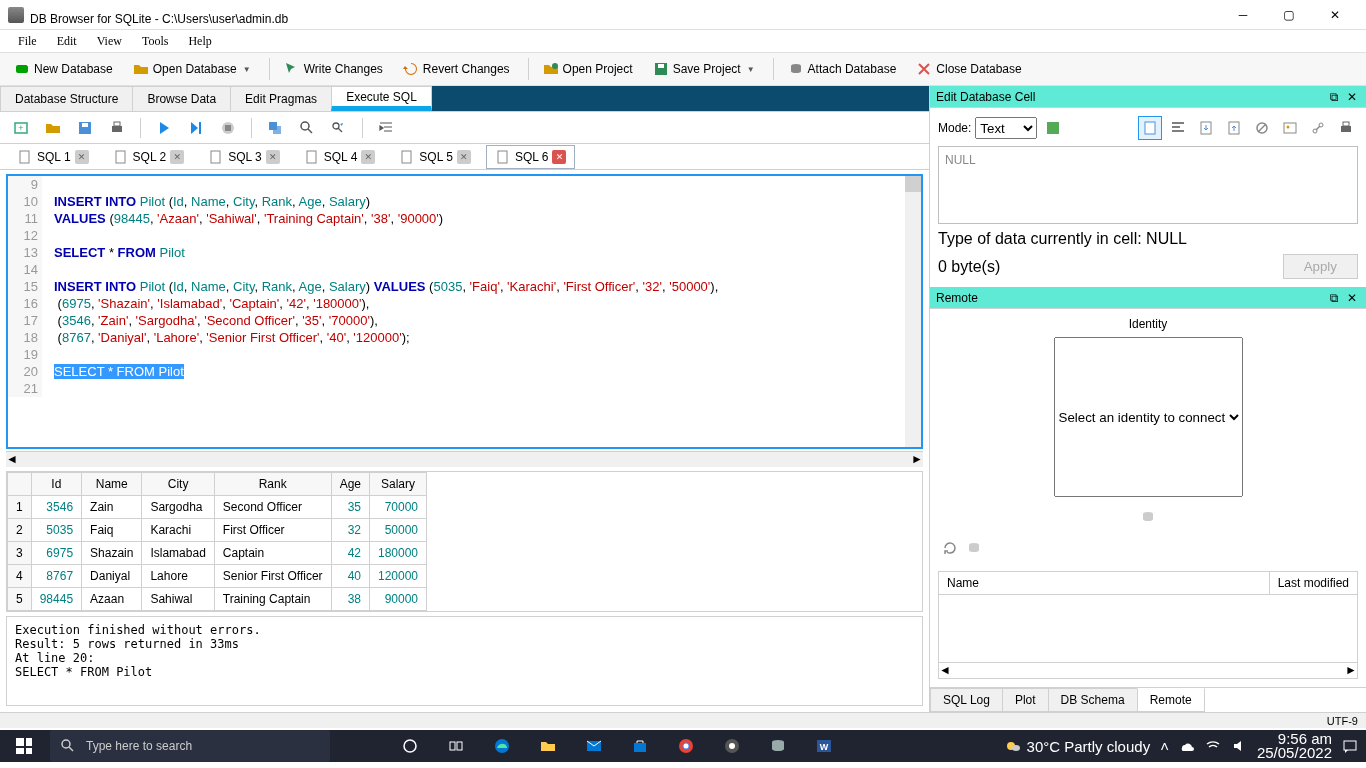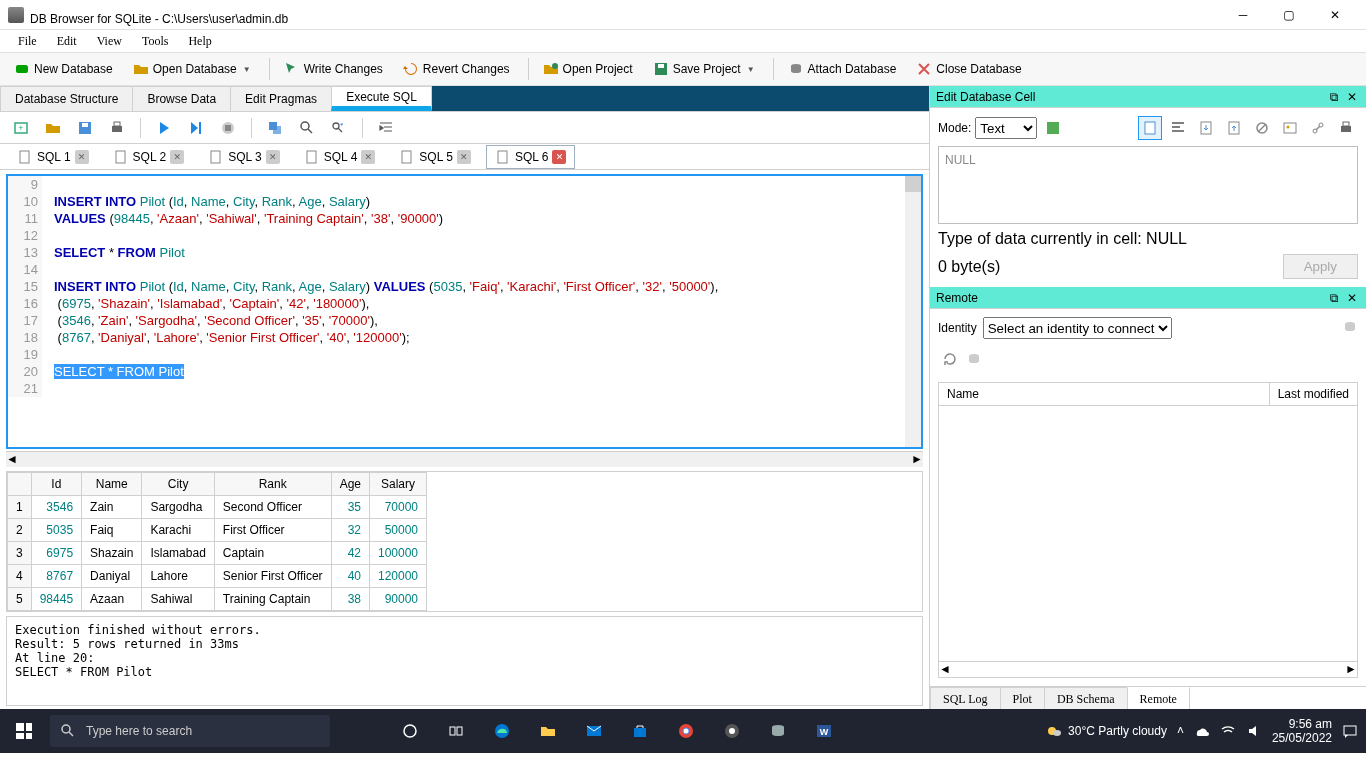--- a/index.html
+++ b/index.html
@@ -54,40 +54,40 @@
 .moderow { display: flex; align-items: center; gap: 4px; }
 .moderow select { width: 62px; height: 22px; }
 .moderow .spacer { flex: 1; }
 .moderow .ibtn { width: 24px; height: 24px; display:flex; align-items:center; justify-content:center; border:1px solid transparent; cursor:pointer; }
 .moderow .ibtn.active { border:1px solid #2196f3; background:#e3f2fd; }
 .cellbox { border: 1px solid #bfbfbf; height: 78px; padding: 6px; color: #888; }
 .meta { font-size: 16px; }
 .applybtn { padding: 4px 20px; background: #f0f0f0; border: 1px solid #ccc; color: #aaa; align-self: flex-end; }
 .remote-body { padding: 8px; display:flex; flex-direction:column; gap:6px; flex:1; }
 .remote-body select { height: 22px; }
-.rid { display:flex; align-items:center; gap:6px; }
+.rid { display:flex; align-items:center; gap:6px;flex-direction:column; }
 .rtabs { display:flex; border-bottom:1px solid #d0d0d0; }
 .rtabs .rt { padding:4px 12px; border:1px solid #d0d0d0; border-bottom:none; background:#f0f0f0; margin-right:-1px; cursor:pointer; }
 .rtabs .rt.active { background:#fff; }
 .ricons { display:flex; gap:8px; padding:6px 4px; }
 .rlist { flex:1; border:1px solid #d0d0d0; display:flex; flex-direction:column; }
 .rhead { display:flex; border-bottom:1px solid #d0d0d0; }
 .rhead span { padding:4px 8px; }
 .rhead span:first-child { flex:1; border-right:1px solid #d0d0d0; }
 .rfoot { height:16px; border-top:1px solid #d0d0d0; display:flex; justify-content:space-between; }
 .bot-tabs { display:flex; border-top:1px solid #d0d0d0; }
-.bot-tabs .bt { padding:4px 12px; border:1px solid #d0d0d0; background:#f0f0f0; margin-right:-1px; cursor:pointer;font-family:Liberation Serif, serif; }
+.bot-tabs .bt { padding:4px 12px; border:1px solid #d0d0d0; background:#f0f0f0; margin-right:-1px; cursor:pointer; }
 .bot-tabs .bt.active { background:#fff; border-top:1px solid #fff; }
 .statusbar { height:16px; background:#f0f0f0; border-top:1px solid #d0d0d0; display:flex; justify-content:flex-end; padding:0 8px; font-size:11px; align-items:center; }
-.taskbar { height:44px; background:#1f2430; position:fixed; bottom:15px; left:0; right:0; display:flex; align-items:center; color:#fff; }
+.taskbar { height:32px; background:#1f2430; position:fixed; bottom:6px; left:0; right:0; display:flex; align-items:center; color:#fff; }
 .taskbar .start { width:48px; height:40px; display:flex; align-items:center; justify-content:center; }
 .taskbar .search { flex:0 0 280px; height:32px; background:#2b3040; display:flex; align-items:center; padding:0 10px; color:#ccc; gap:10px; margin-left:2px; border-radius:2px; }
 .taskbar .apps { display:flex; margin-left:60px; gap:6px; }
 .taskbar .apps .a { width:40px; height:40px; display:flex; align-items:center; justify-content:center; }
-.taskbar .tray { margin-left:auto; display:flex; align-items:center; gap:10px; padding-right:8px; font-size:12px; }
+.taskbar .tray { margin-left:auto; display:flex; align-items:center; gap:10px; padding-right:8px; font-size:15px; }
 .weather { display:flex; align-items:center; gap:6px; }
 .clk { text-align:right; line-height:14px; }
 svg { width:16px; height:16px; }
 </style>
 </head>
 <body>
 
 <div class="titlebar">
   <div class="icon"></div>
   <div class="title">DB Browser for SQLite - C:\Users\user\admin.db</div>
@@ -340,21 +340,21 @@
               <td class="num">32</td>
               <td class="num">50000</td>
             </tr>
         <tr>
               <td class="rowh">3</td>
               <td class="num">6975</td>
               <td>Shazain</td>
               <td>Islamabad</td>
               <td>Captain</td>
               <td class="num">42</td>
-              <td class="num">100000</td>
+              <td class="num">180000</td>
             </tr>
         <tr>
               <td class="rowh">4</td>
               <td class="num">8767</td>
               <td>Daniyal</td>
               <td>Lahore</td>
               <td>Senior First Officer</td>
               <td class="num">40</td>
               <td class="num">120000</td>
             </tr>

